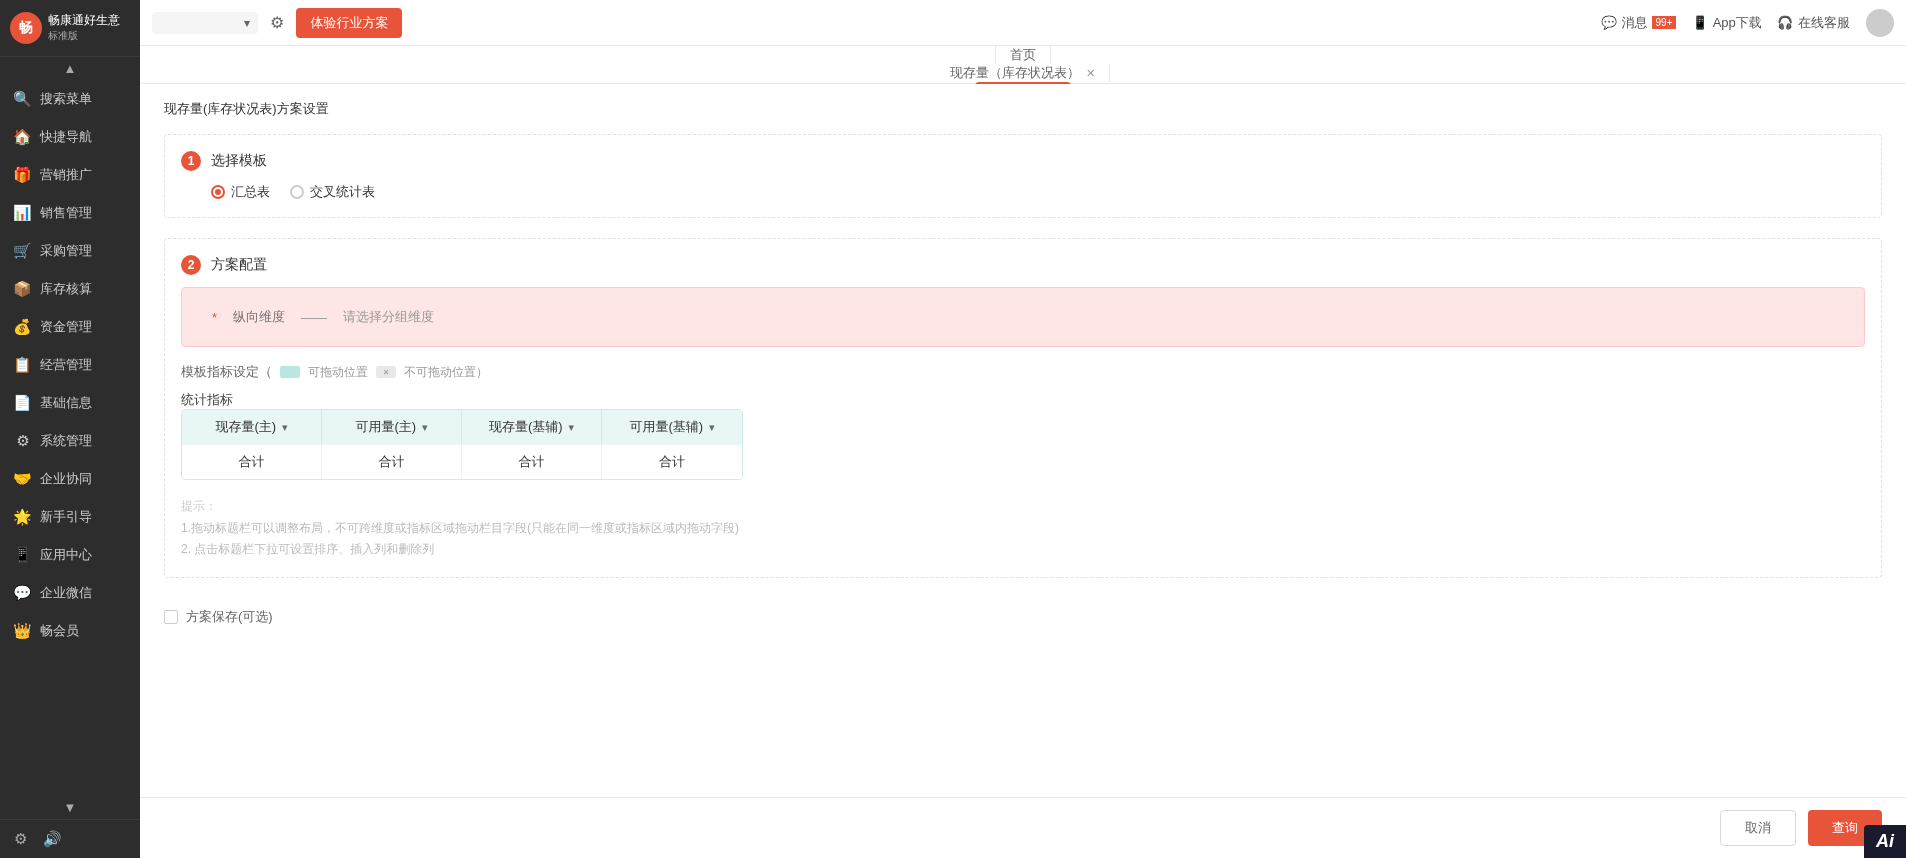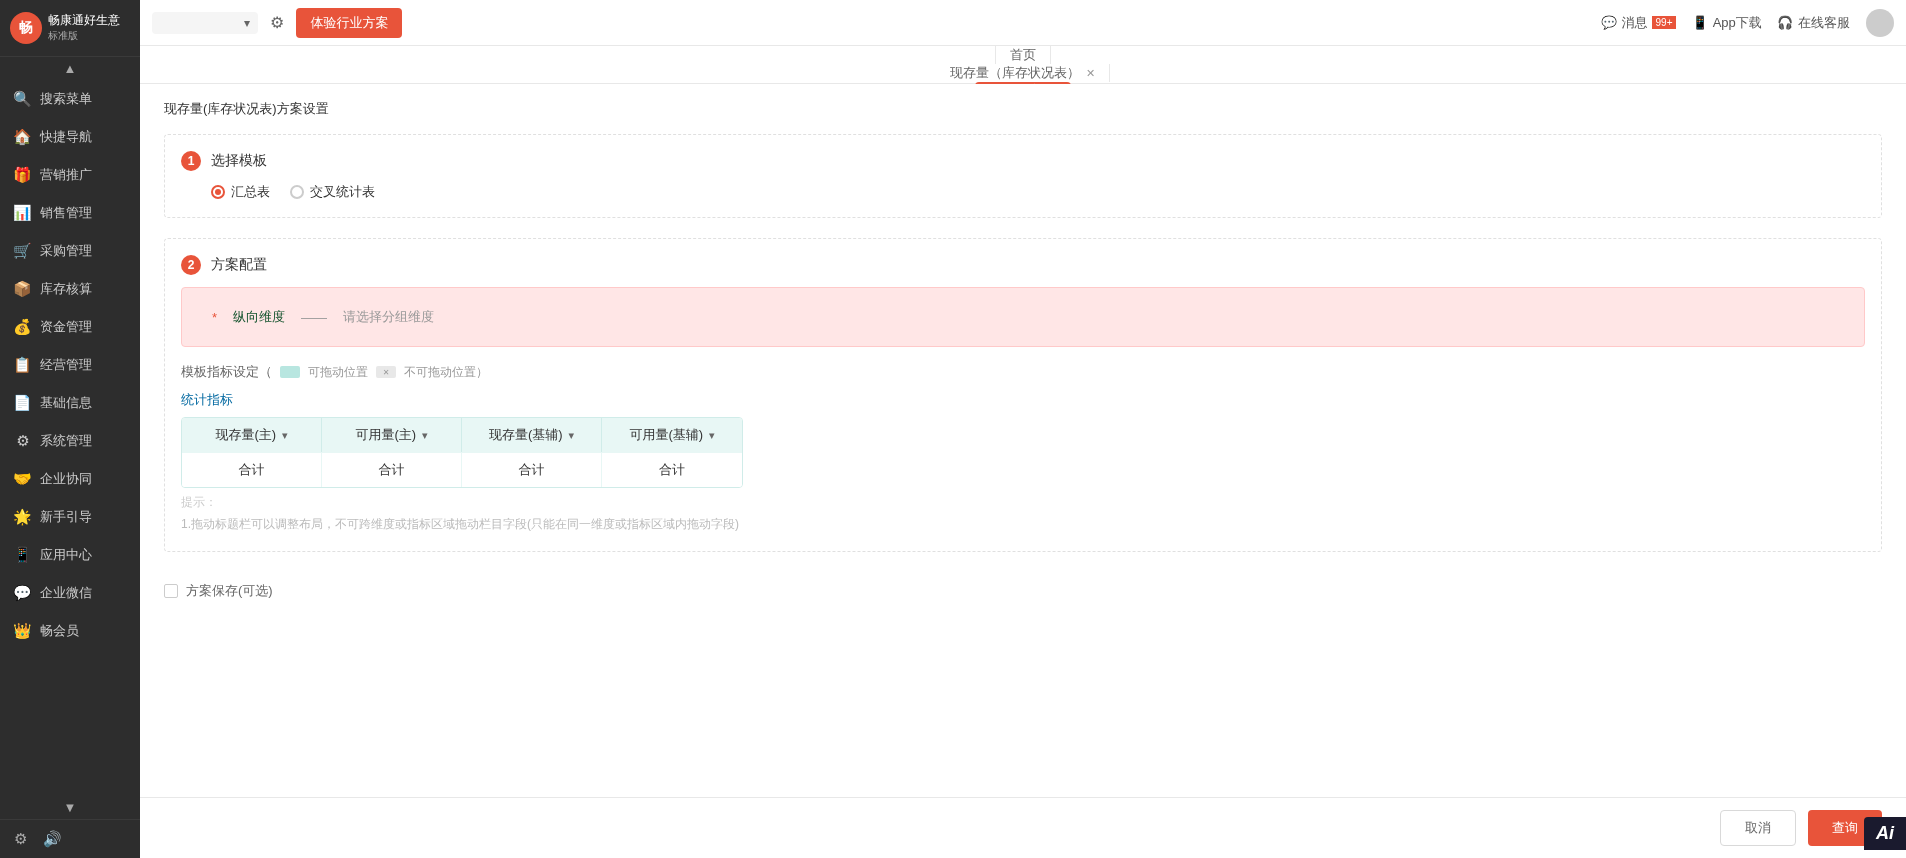--- a/index.html
+++ b/index.html
@@ -221,21 +221,21 @@
       background: #ffe6e6;
       border: 1px solid #ffc9c9;
       border-radius: 4px;
       padding: 20px 30px;
       margin-left: 0;
     }
     .dimension-inner {
       display: flex; align-items: center; gap: 16px;
     }
     .dimension-required { color: #e8543a; font-size: 13px; }
-    .dimension-name { color: #14532d; font-size: 13px; }
+    .dimension-name { color: #737373; font-size: 13px; }
     .dimension-divider { color: #999; }
     .dimension-placeholder { color: #999; font-size: 13px; cursor: pointer; }
 
     
     .metrics-section {
       margin-top: 16px;
       padding-left: 0;
     }
     .metrics-label {
       font-size: 13px; color: #666;
@@ -259,21 +259,21 @@
       content: '✕';
       position: absolute;
       top: 50%; left: 50%;
       transform: translate(-50%, -50%);
       font-size: 8px; color: #999;
     }
     .hint-text { font-size: 12px; color: #999; }
 
     
     .stats-section { margin-top: 8px; }
-    .stats-label { color: #0369a1; font-size: 13px; margin-bottom: 8px; font-weight: 500; }
+    .stats-label { color: #404040; font-size: 13px; font-weight: 500; }
     .stats-table {
       border: 1px solid #d0ece9;
       border-radius: 4px;
       overflow: hidden;
       width: auto;
       display: inline-table;
     }
     .stats-header-row {
       display: flex;
       background: #e8f7f5;
@@ -296,21 +296,21 @@
       display: flex; align-items: center; justify-content: center;
       padding: 8px 16px;
       font-size: 13px; color: #333;
       border-right: 1px solid #e8f7f5;
       min-width: 140px;
     }
     .stats-data-cell:last-child { border-right: none; }
 
     
     .tips-section {
-      margin-top: 4px;
+      margin-top: 16px;
       color: #bbb;
       font-size: 12px;
       line-height: 1.8;
     }
     .tips-title { color: #ccc; }
 
     
     .save-option {
       display: flex; align-items: center; gap: 8px;
       padding: 10px 0;
@@ -337,21 +337,21 @@
     }
     .btn-query {
       background: #e8543a; border: none;
       color: #fff; border-radius: 4px;
       padding: 8px 24px; cursor: pointer; font-size: 13px;
     }
 
     
     .ai-badge {
       position: fixed;
-      right: 0; bottom: 8px;
+      right: 0; bottom: 0;
       background: #1a1a2e;
       color: #fff;
       padding: 6px 12px;
       font-size: 18px;
       font-weight: bold;
       border-radius: 4px 0 0 0;
       font-style: italic;
       margin-left: 12px;
     }
   </style>
@@ -564,20 +564,21 @@
                 <div class="stats-data-cell">合计</div>
                 <div class="stats-data-cell">合计</div>
               </div>
             </div>
           </div>
         </div>
 
         <div class="tips-section">
           <span class="tips-title">提示：</span>
           <div>1.拖动标题栏可以调整布局，不可跨维度或指标区域拖动栏目字段(只能在同一维度或指标区域内拖动字段)</div>
+          <div>2. 点击标题栏下拉可设置排序、插入列和删除列</div>
         </div>
       </div>
 
       <div class="save-option">
         <div class="checkbox"></div>
         <span>方案保存(可选)</span>
       </div>
     </div>
   </div>
 

